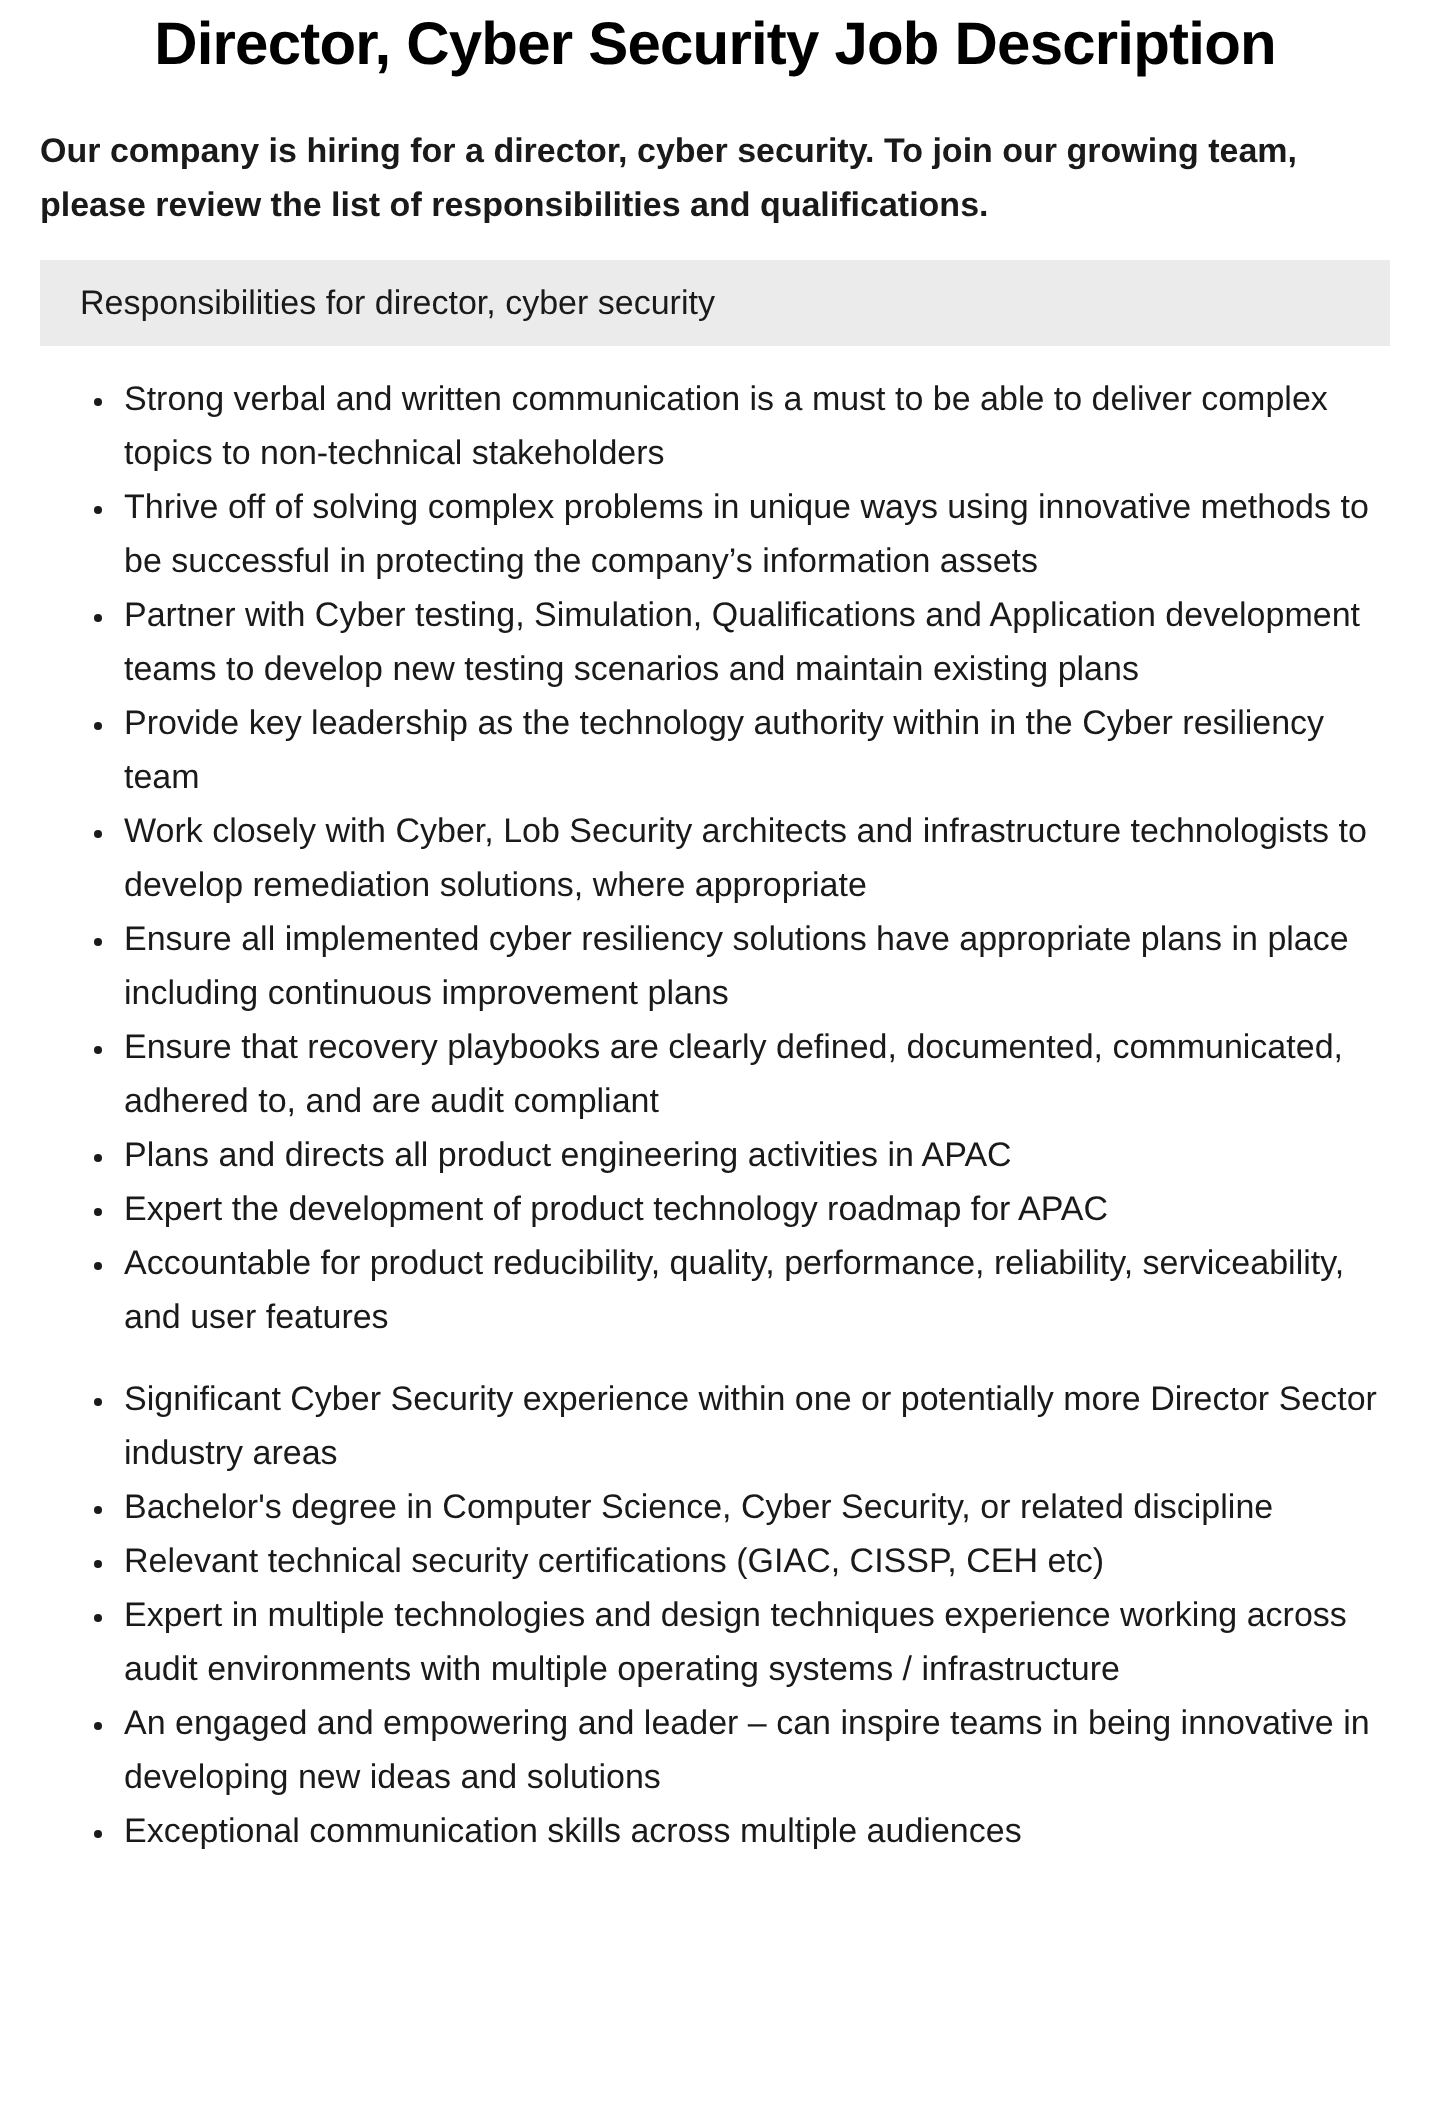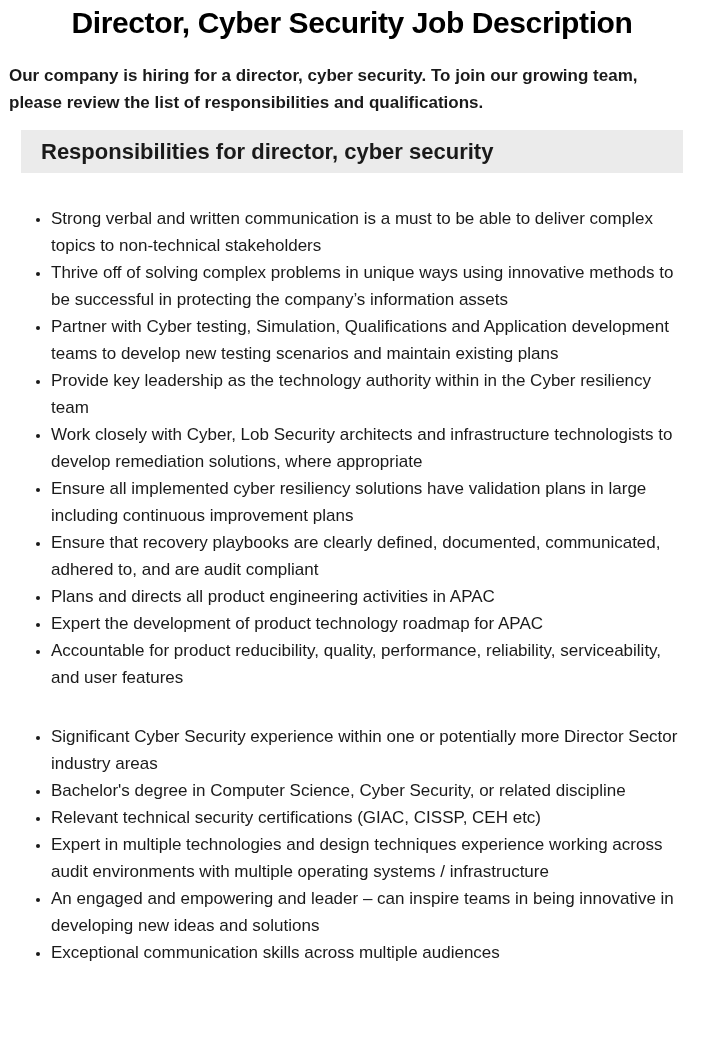--- a/index.html
+++ b/index.html
@@ -11,47 +11,47 @@
     background: var(--page-bg, #ffffff);
     overflow: hidden;
   }
   body {
     font-family: "Liberation Sans", "DejaVu Sans", sans-serif;
     color: var(--text, #1a1a1a);
     -webkit-font-smoothing: antialiased;
   }
   main.doc {
     width: 720px;
-    padding: 0 25px 0 9px;
+    padding: 0 25px 0 20px;
   }
   h1.doc-title {
     margin: 6px 0 22px 0;
     font-size: 30px;
     line-height: 34px;
     font-weight: bold;
     letter-spacing: -0.4px;
     text-align: center;
     color: var(--title, #000000);
   }
   p.intro {
     margin: 0 0 14px 0;
     font-size: 17px;
     line-height: 27px;
     font-weight: bold;
   }
   .section-heading {
     background: var(--heading-bg, #ebebeb);
-    font-size: 22px;
+    font-size: 17px;
     line-height: 27px;
-    font-weight: bold;
+    font-weight: normal;
     padding: 8px 20px;
-    margin: 12px;
+    margin: 0;
   }
   ul.bullet-list {
-    margin: 32px 0 14px 0;
+    margin: 13px 0 14px 0;
     padding: 0 0 0 42px;
     list-style: disc outside;
   }
   ul.bullet-list li {
     font-size: 17px;
     line-height: 27px;
     margin: 0;
     padding: 0;
     padding-right: 2px;
   }
@@ -70,21 +70,21 @@
   <p class="intro">Our company is hiring for a director, cyber security. To join our growing team, please review the list of responsibilities and qualifications.</p>
 
   <section>
     <div class="section-heading">Responsibilities for director, cyber security</div>
     <ul class="bullet-list">
         <li>Strong verbal and written communication is a must to be able to deliver complex topics to non-technical stakeholders</li>
         <li>Thrive off of solving complex problems in unique ways using innovative methods to be successful in protecting the company’s information assets</li>
         <li>Partner with Cyber testing, Simulation, Qualifications and Application development teams to develop new testing scenarios and maintain existing plans</li>
         <li>Provide key leadership as the technology authority within in the Cyber resiliency team</li>
         <li>Work closely with Cyber, Lob Security architects and infrastructure technologists to develop remediation solutions, where appropriate</li>
-        <li>Ensure all implemented cyber resiliency solutions have validation plans in large including continuous improvement plans</li>
+        <li>Ensure all implemented cyber resiliency solutions have appropriate plans in place including continuous improvement plans</li>
         <li>Ensure that recovery playbooks are clearly defined, documented, communicated, adhered to, and are audit compliant</li>
         <li>Plans and directs all product engineering activities in APAC</li>
         <li>Expert the development of product technology roadmap for APAC</li>
         <li>Accountable for product reducibility, quality, performance, reliability, serviceability, and user features</li>
       </ul>
   </section>
 
   <section>
     <ul class="bullet-list">
         <li>Significant Cyber Security experience within one or potentially more Director Sector industry areas</li>

